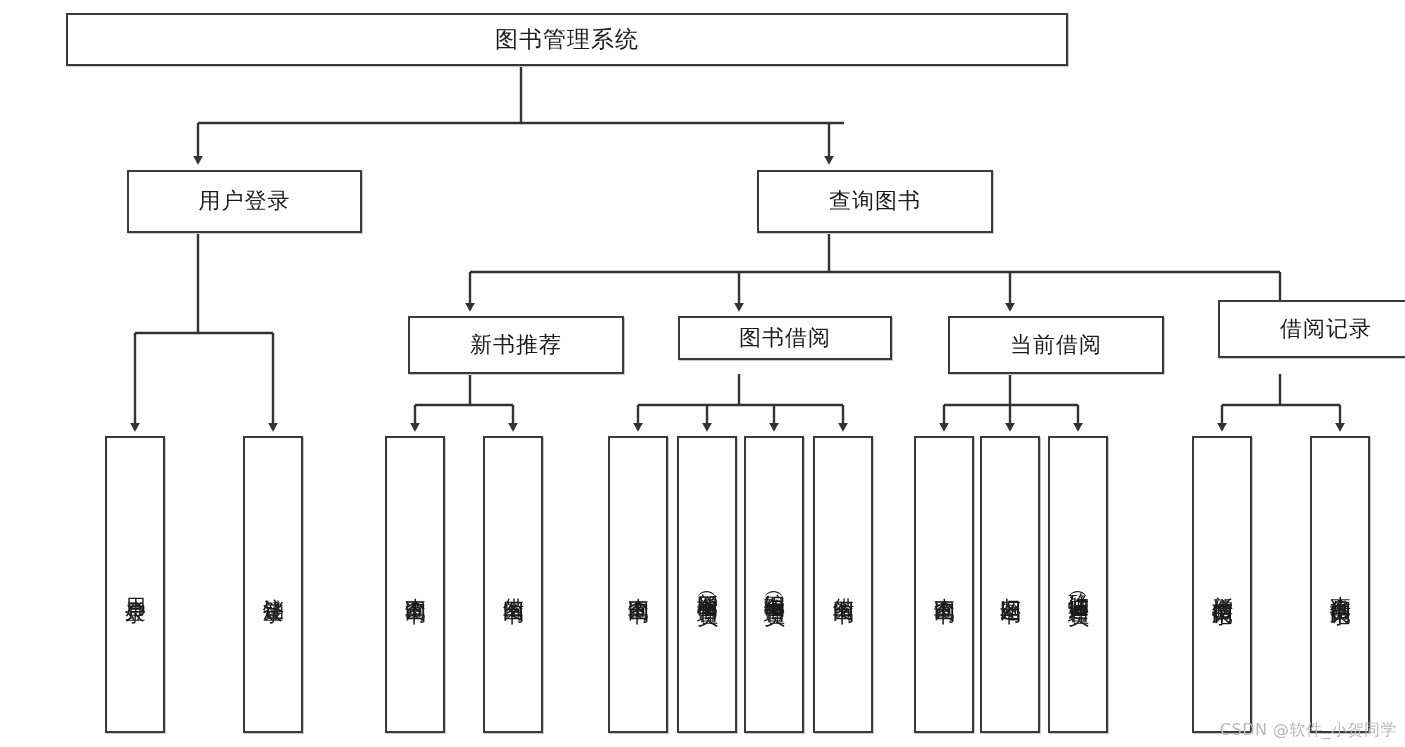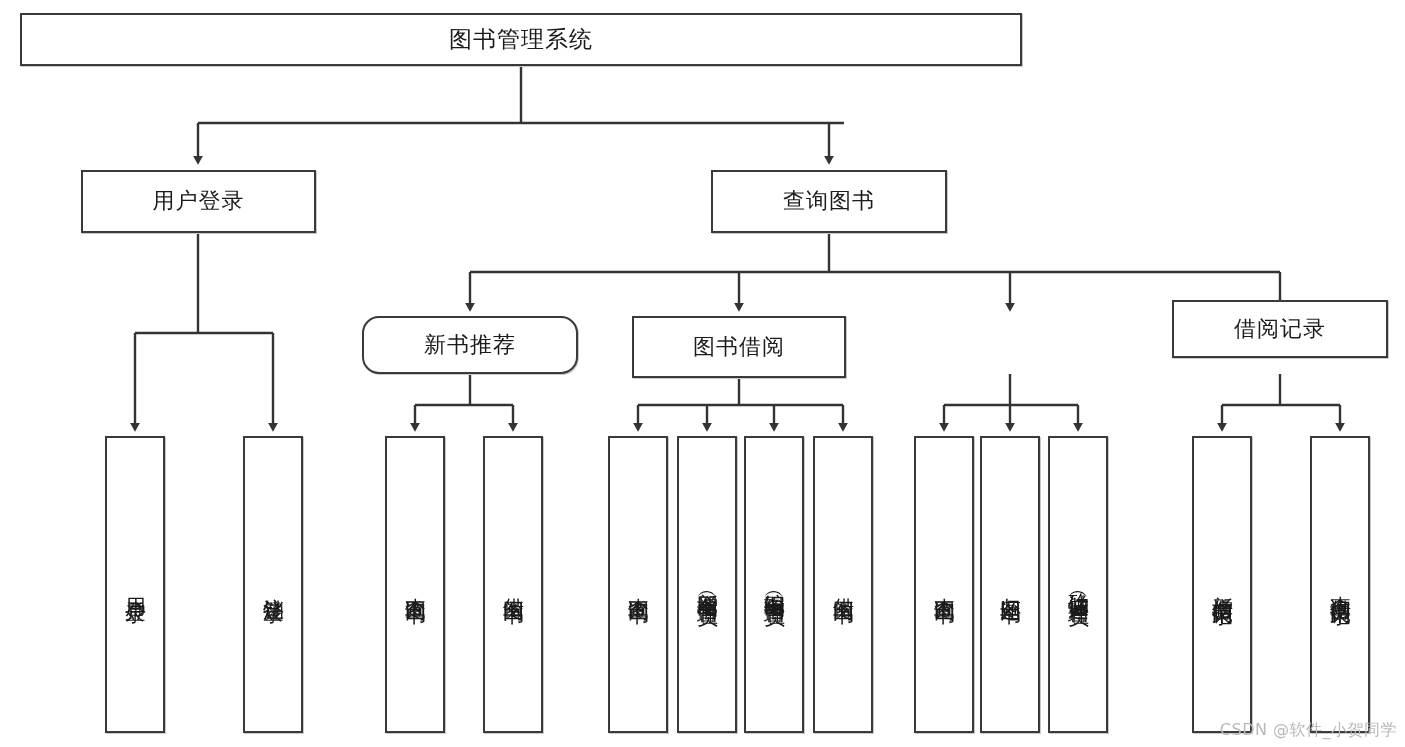--- a/index.html
+++ b/index.html
@@ -33,20 +33,21 @@
     align-items: center;
     justify-content: center;
     color: #1b1b1b;
     box-shadow: 1px 1px 0 #c9c9c9;
   }
   .node.horiz {
     font-size: 22px;
     letter-spacing: 1px;
     line-height: 1.1;
     white-space: nowrap;
+    margin-left: 46px;
   }
   .node.root {
     font-size: 23px;
   }
   .node.leaf {
     writing-mode: vertical-rl;
     text-orientation: upright;
     font-size: 21px;
     line-height: 1.28;
     letter-spacing: 2px;
@@ -126,22 +127,23 @@
       <path d="M1222,405 L1222,427" marker-end="url(#arrow)"></path>
       <path d="M1340,405 L1340,427" marker-end="url(#arrow)"></path>
     </g>
   </svg>
 
   <div class="node horiz root" style="left:20px; top:13px; width:1002px; height:53px;">图书管理系统</div>
 
   <div class="node horiz" style="left:81px; top:170px; width:235px; height:63px;">用户登录</div>
   <div class="node horiz" style="left:711px; top:170px; width:236px; height:63px;">查询图书</div>
 
-  <div class="node horiz" style="left:362px; top:316px; width:216px; height:58px;border-radius:17px;">新书推荐</div>
-  <div class="node horiz" style="left:632px; top:316px; width:214px; height:62px;">图书借阅</div>
+  <div class="node horiz" style="left:362px; top:316px; width:216px; height:58px;">新书推荐</div>
+  <div class="node horiz" style="left:632px; top:316px; width:214px; height:44px;">图书借阅</div>
+  <div class="node horiz" style="left:902px; top:316px; width:216px; height:58px;">当前借阅</div>
   <div class="node horiz" style="left:1172px; top:300px; width:216px; height:58px;">借阅记录</div>
 
   <div class="node leaf" style="left:105px; top:436px; width:60px; height:297px;">
     <span>用户登录</span>
   </div>
   <div class="node leaf" style="left:243px; top:436px; width:60px; height:297px;">
     <span>注销登录</span>
   </div>
 
   <div class="node leaf" style="left:385px; top:436px; width:60px; height:297px;">

